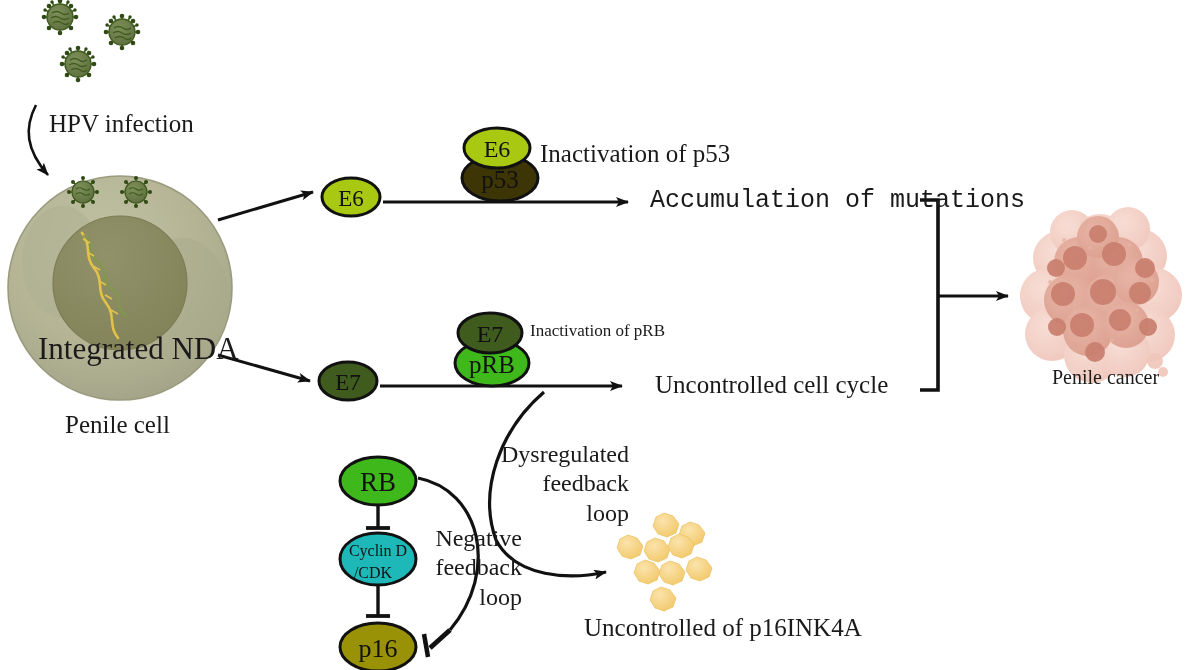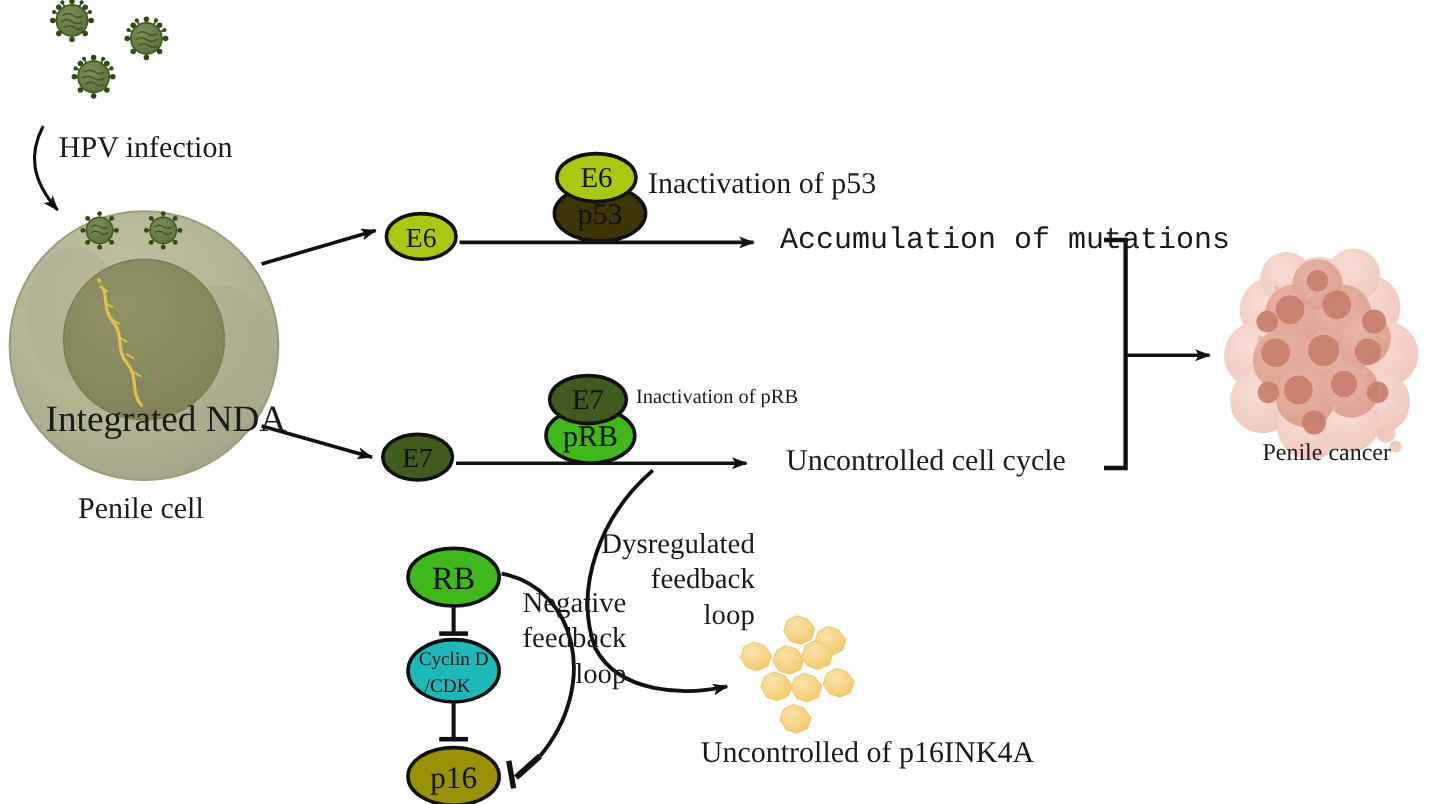--- a/index.html
+++ b/index.html
@@ -408,21 +408,21 @@
   <div class="lbl" style="left:530px; top:322px; font-size:17px;">Inactivation of pRB</div>
 
   <div class="lbl" style="left:655px; top:371px; font-size:25px;text-align:center;">Uncontrolled cell cycle</div>
 
   <div class="lbl lbl-center" style="left:497px; top:440px; width:132px; font-size:24px; line-height:1.22;">
     <div>Dysregulated</div>
     <div>feedback</div>
     <div>loop</div>
   </div>
 
-  <div class="lbl lbl-center" style="left:414px; top:489px; width:108px; font-size:24px; line-height:1.22;">
+  <div class="lbl lbl-center" style="left:414px; top:524px; width:108px; font-size:24px; line-height:1.22;">
     <div>Negative</div>
     <div>feedback</div>
     <div>loop</div>
   </div>
 
   <div class="lbl" style="left:584px; top:614px; font-size:25px;">Uncontrolled of p16INK4A</div>
 
   <div class="lbl" style="left:1052px; top:366px; font-size:20px;">Penile cancer</div>
 
 </div>

